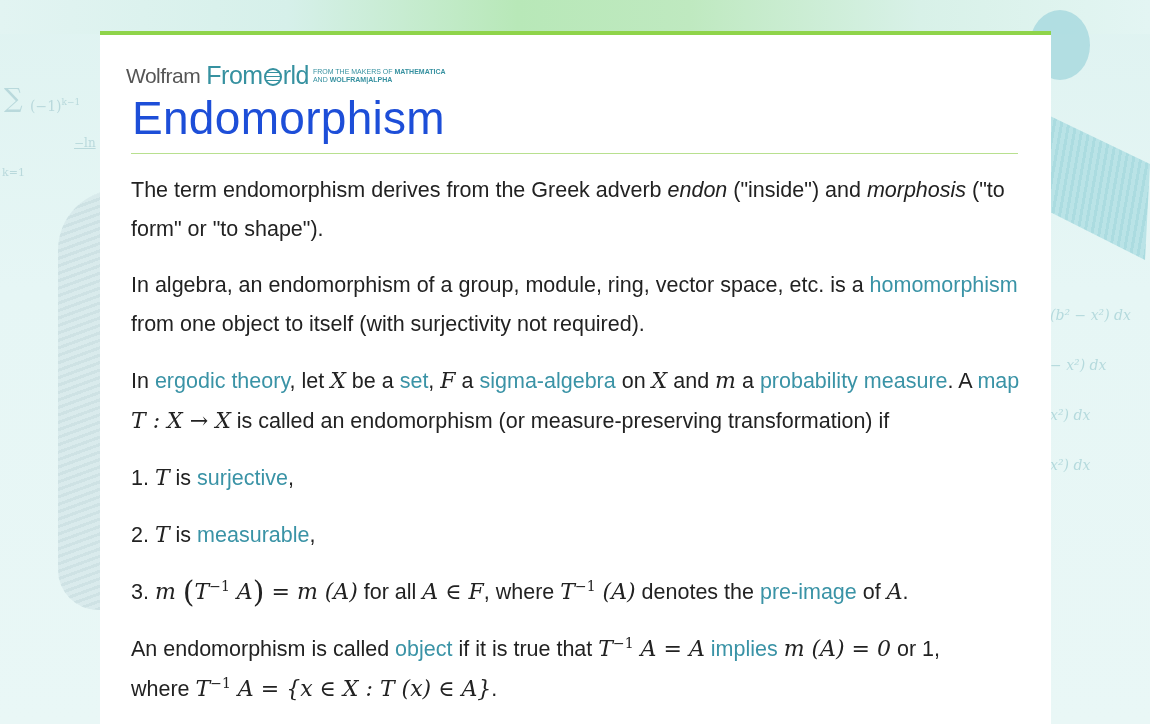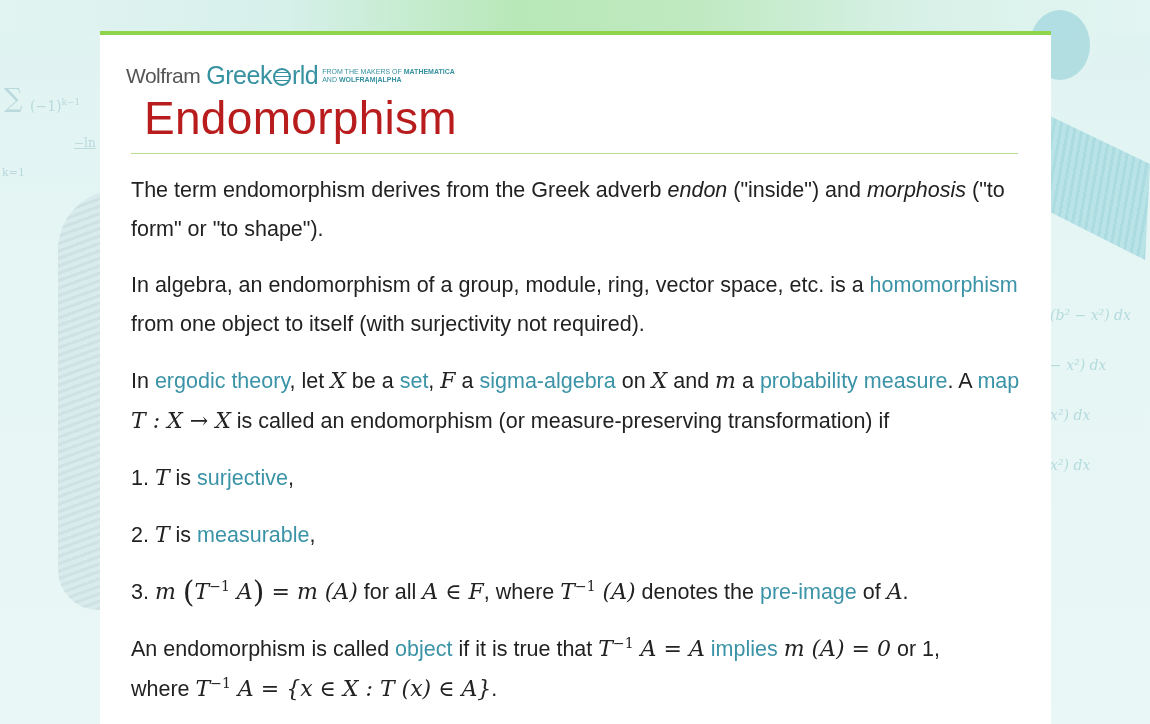--- a/index.html
+++ b/index.html
@@ -52,22 +52,22 @@
     border: 2px solid #3691a0; box-sizing: border-box; vertical-align: middle;
     background: repeating-linear-gradient(0deg, transparent 0 3px, #3691a0 3px 4px);
     margin: 0 1px;
   }
   .logo-tag {
     margin-left: 4px; font-size: 7px; line-height: 8px; color: #3691a0;
     text-transform: uppercase;
   }
   .logo-tag b { font-weight: bold; }
   .page-title {
-    position: absolute; left: 44px; top: 56px; margin: 0;
-    font-size: 46px; font-weight: normal; color: #b91c1c; letter-spacing: 0.3px;
+    position: absolute; left: 32px; top: 56px; margin: 0;
+    font-size: 46px; font-weight: normal; color: #1d4ed8; letter-spacing: 0.3px;
   }
   .title-rule {
     position: absolute; left: 31px; top: 118px; width: 887px; height: 0;
     border-top: 1px solid #b8e08f;
   }
   .content {
     position: absolute; left: 31px; top: 136px; width: 900px;
     font-size: 21.5px; color: #222; line-height: 39px;
   }
   .content p { margin: 0 0 17px 0; }
@@ -92,21 +92,21 @@
 <div class="bg-right-math">
   <div>(b² − x²) dx</div>
   <div>− x²) dx</div>
   <div>x²) dx</div>
   <div>x²) dx</div>
 </div>
 
 <div class="card">
   <a class="logo">
     <span class="logo-wolfram">Wolfram</span>
-    <span class="logo-mathworld"><span>Greek</span><span class="logo-globe"></span><span>rld</span></span>
+    <span class="logo-mathworld"><span>From</span><span class="logo-globe"></span><span>rld</span></span>
     <span class="logo-tag">
       <span>From the makers of </span><b>Mathematica</b><br>
       <span>and </span><b>Wolfram|Alpha</b>
     </span>
   </a>
 
   <h1 class="page-title">Endomorphism</h1>
   <div class="title-rule"></div>
 
   <div class="content">

